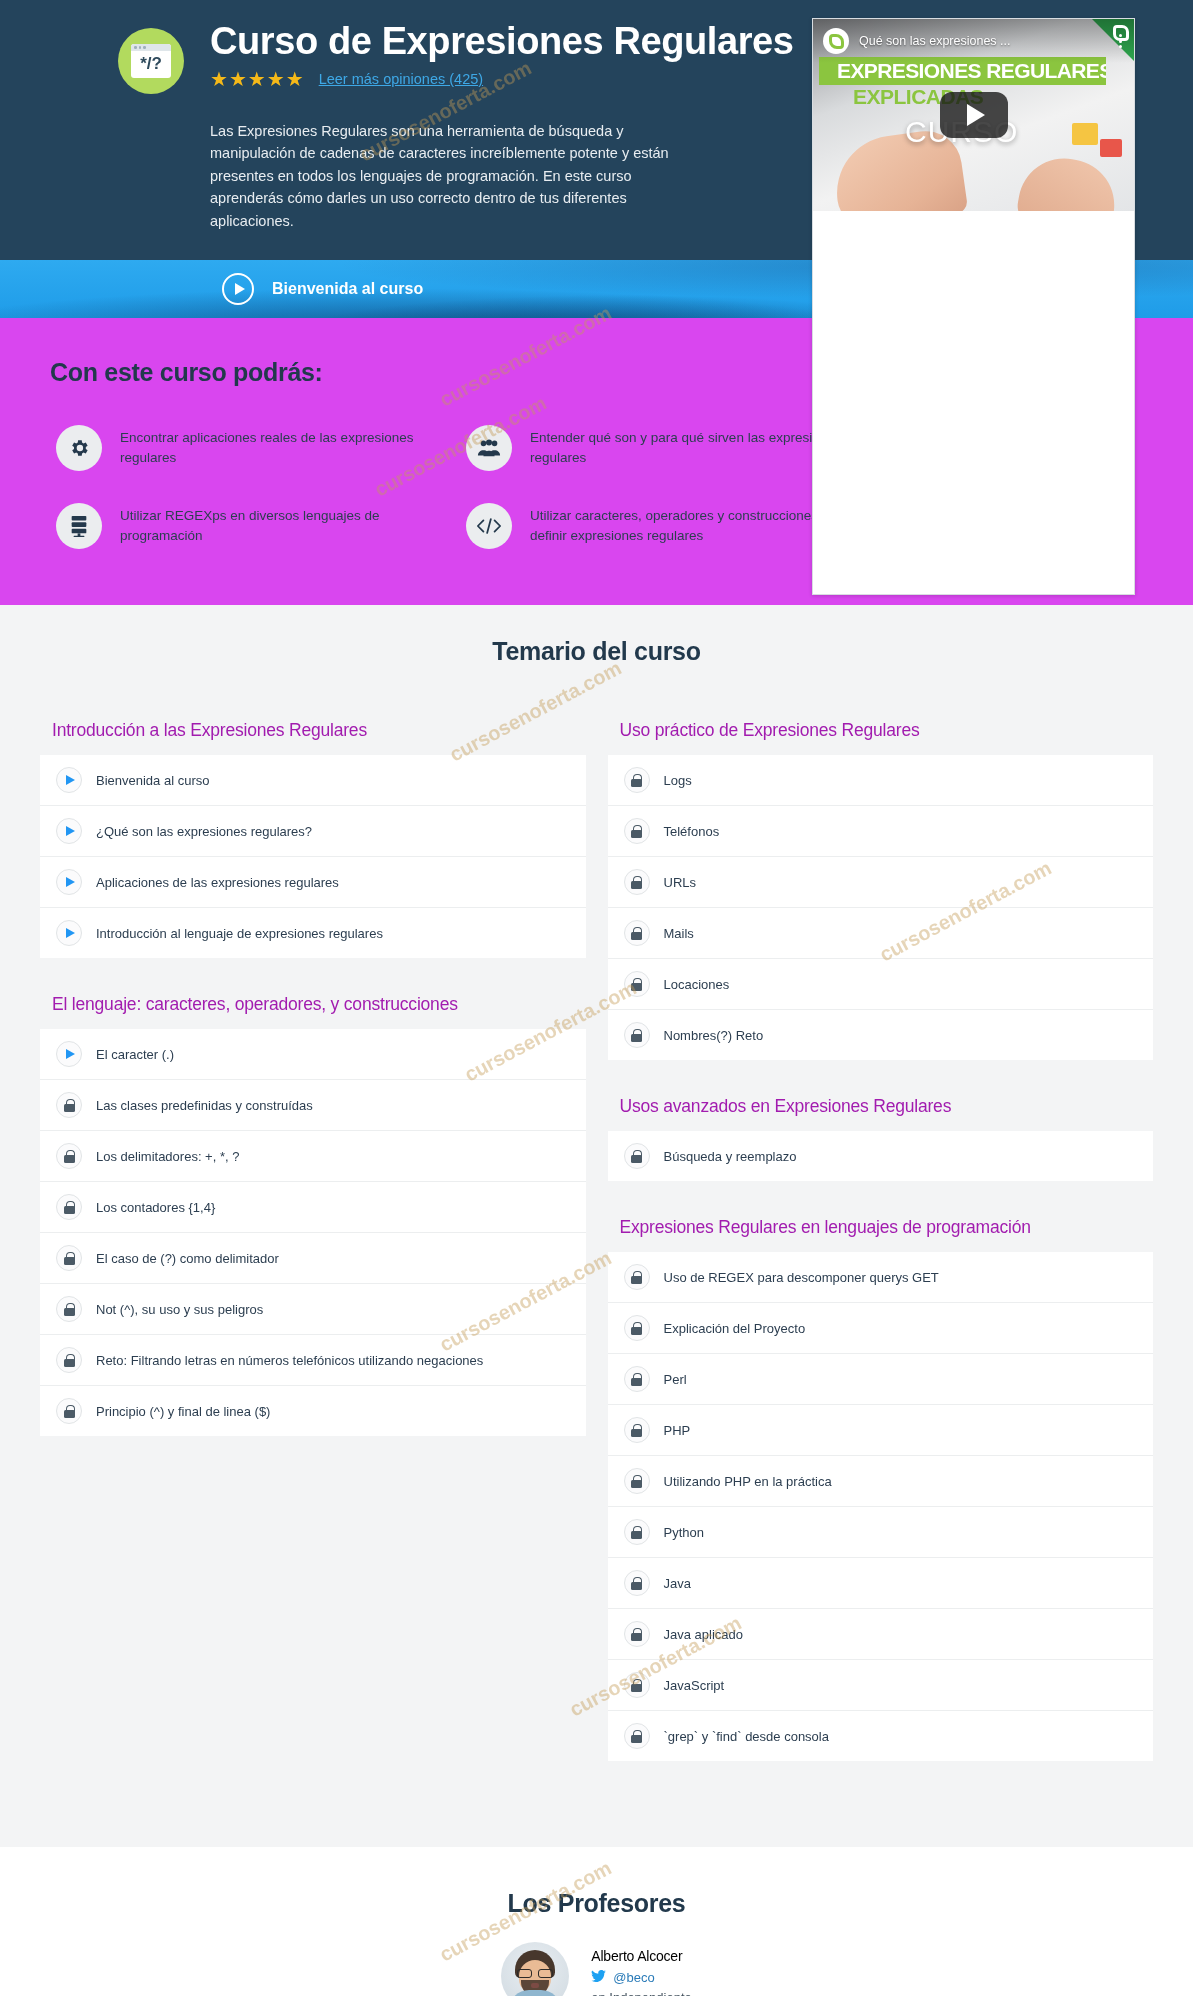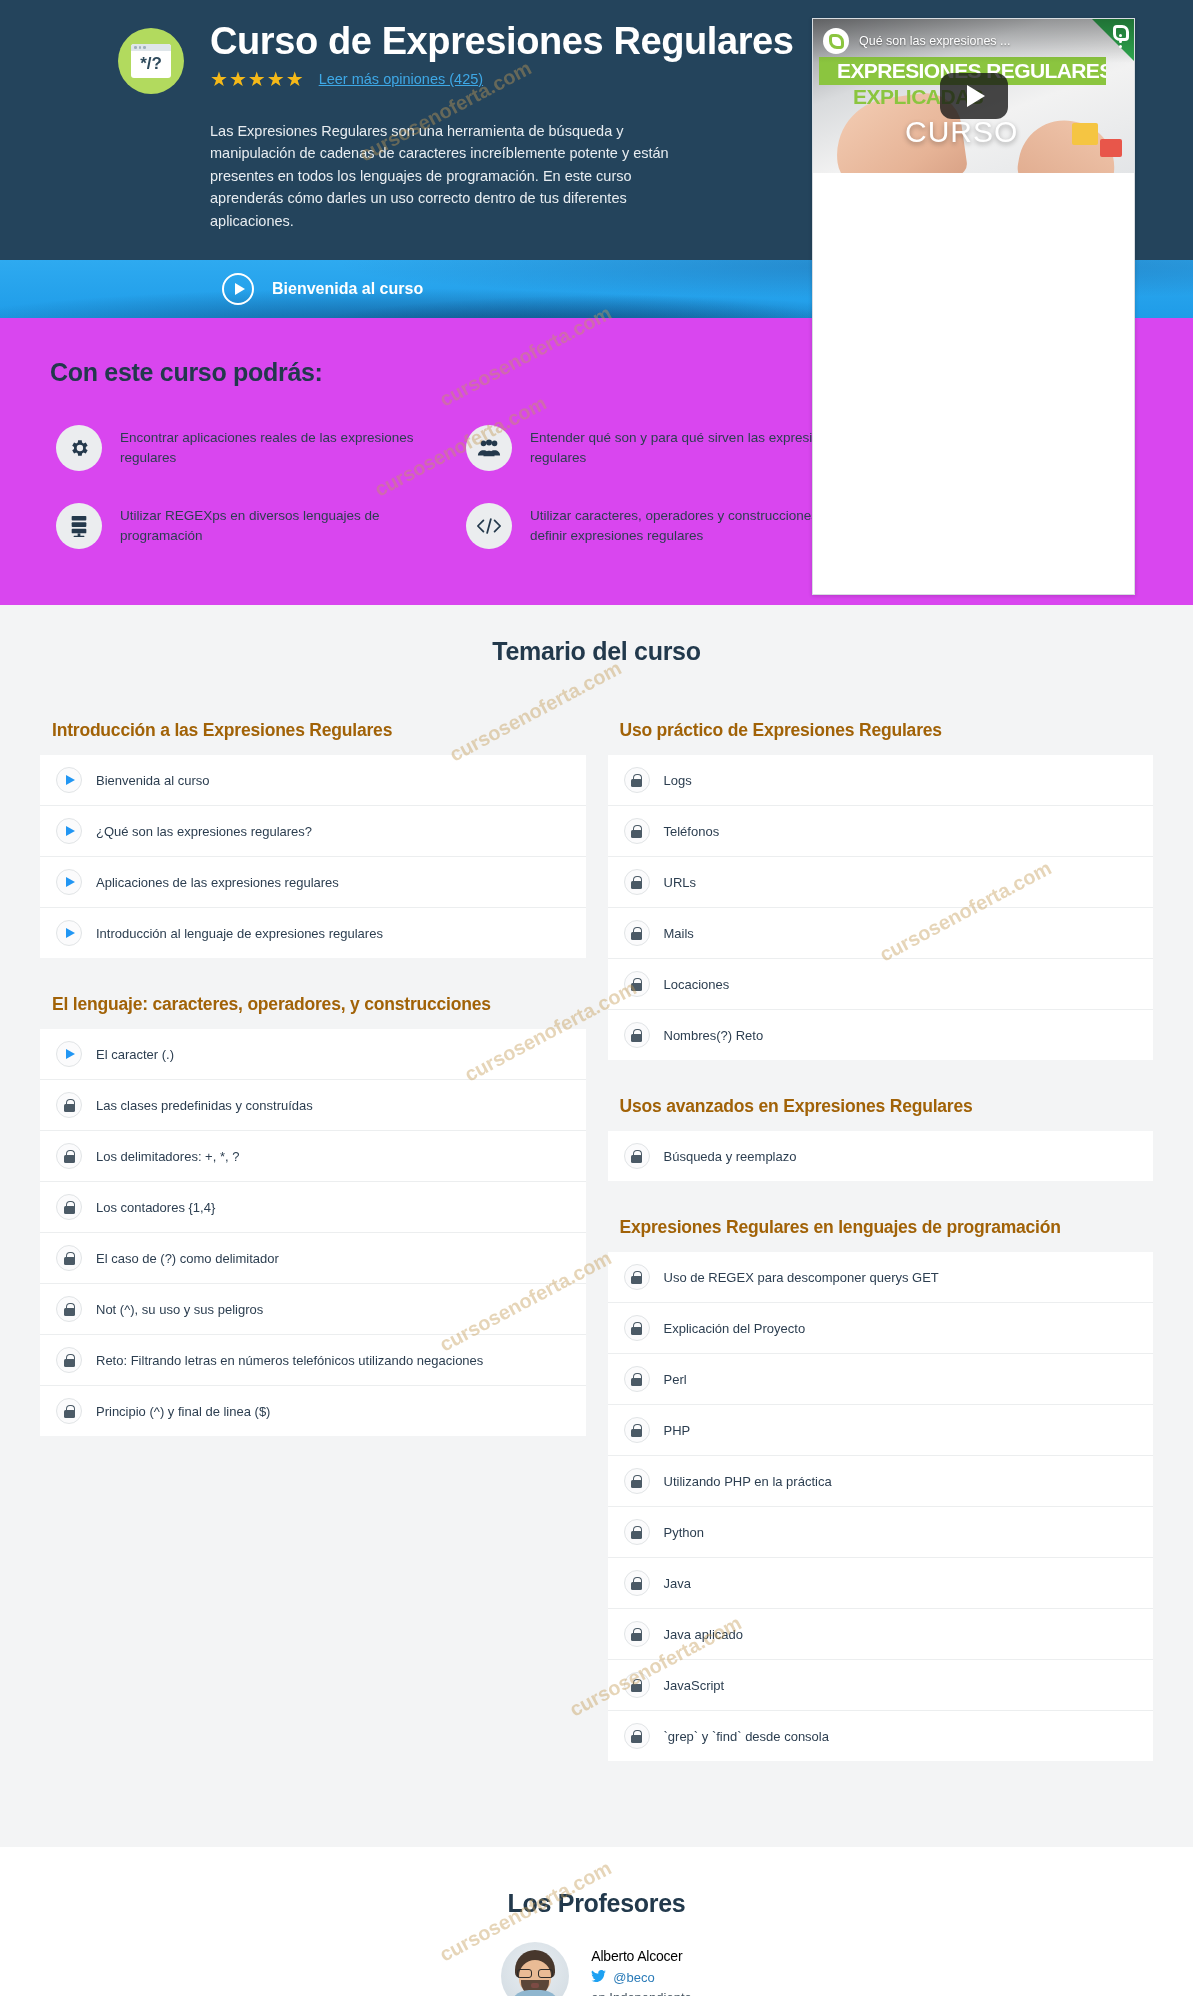--- a/index.html
+++ b/index.html
@@ -120,21 +120,21 @@
     height: 577px;
     background: #ffffff;
     border: 1px solid #d8dde1;
     box-shadow: 0 1px 4px rgba(0,0,0,.18);
     z-index: 40;
     overflow: hidden;
   }
   .video-thumb {
     position: relative;
     width: 100%;
-    height: 154px;
+    height: 192px;
     background: linear-gradient(160deg,#8d8f92 0%, #d9dbdd 32%, #f2f2f2 60%, #e3e5e7 100%);
     overflow: hidden;
   }
   .yt-topbar {
     position:absolute; top:0; left:0; right:0; height: 44px;
     display:flex; align-items:center; gap:10px;
     padding: 0 10px;
     z-index: 6;
     background: linear-gradient(180deg, rgba(0,0,0,.32) 0%, rgba(0,0,0,0) 100%);
   }
@@ -287,22 +287,22 @@
   .cols {
     display: grid;
     grid-template-columns: 1fr 1fr;
     column-gap: 22px;
     padding: 0 40px;
     align-items: start;
   }
   .module { margin-bottom: 26px; }
   .module-title {
     font-size: 17.5px;
-    font-weight: bold;
-    color: #a16207;
+    font-weight: normal;
+    color: #a21caf;
     padding: 10px 12px 14px 12px;
     letter-spacing: -0.2px;
   }
   .lesson-list { background: transparent; }
   .lesson {
     display: flex; align-items: center; gap: 14px;
     background: #ffffff;
     padding: 12px 16px;
     border-bottom: 1px solid #eceeef;
     cursor: pointer;

